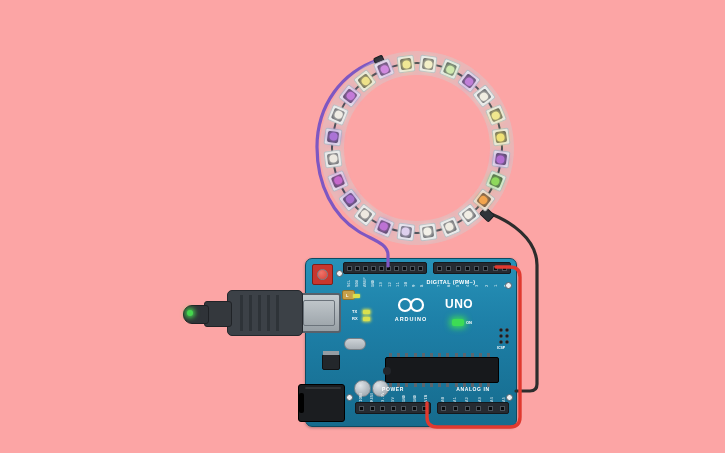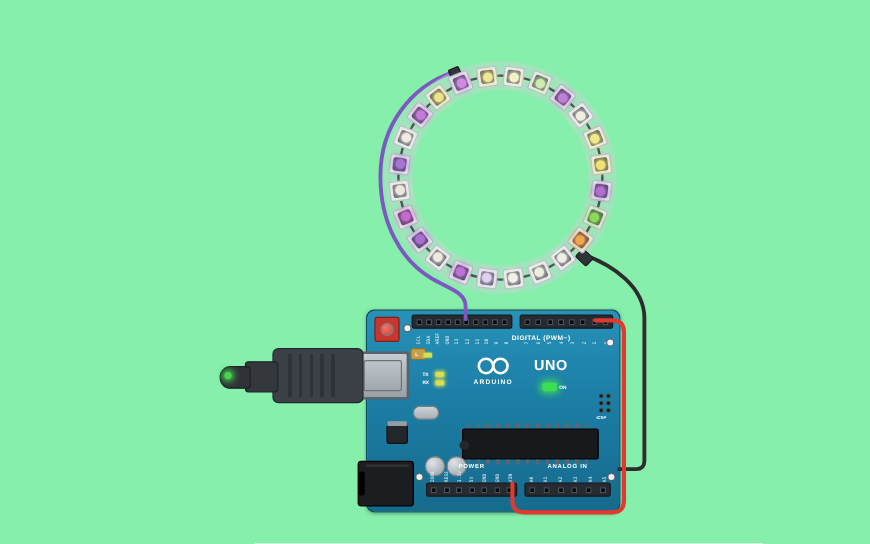--- a/index.html
+++ b/index.html
@@ -1,16 +1,16 @@
 <!DOCTYPE html>
 <html><head>
 <meta charset="utf-8">
 <style>
   html,body{margin:0;padding:0;background:#fff;}
-  .stage{position:relative;width:725px;height:453px;background:#86efac;overflow:hidden;
+  .stage{position:relative;width:725px;height:453px;background:#fca5a5;overflow:hidden;
          font-family:"Liberation Sans",sans-serif;}
   .abs{position:absolute;}
 
   
   #arduino{position:absolute;left:305px;top:258px;width:210px;height:167px;
     background:linear-gradient(180deg,#2792b8 0%,#1d7fa7 40%,#166b8d 100%);
     border:1px solid #0d4a61;border-radius:7px;box-shadow:0 1px 3px rgba(0,0,0,.3);}
   .hstrip{position:absolute;height:12px;background:#262b31;border:1px solid #15181c;
     border-radius:2px;display:flex;justify-content:space-between;align-items:center;
     padding:0 3px;box-sizing:border-box;}

